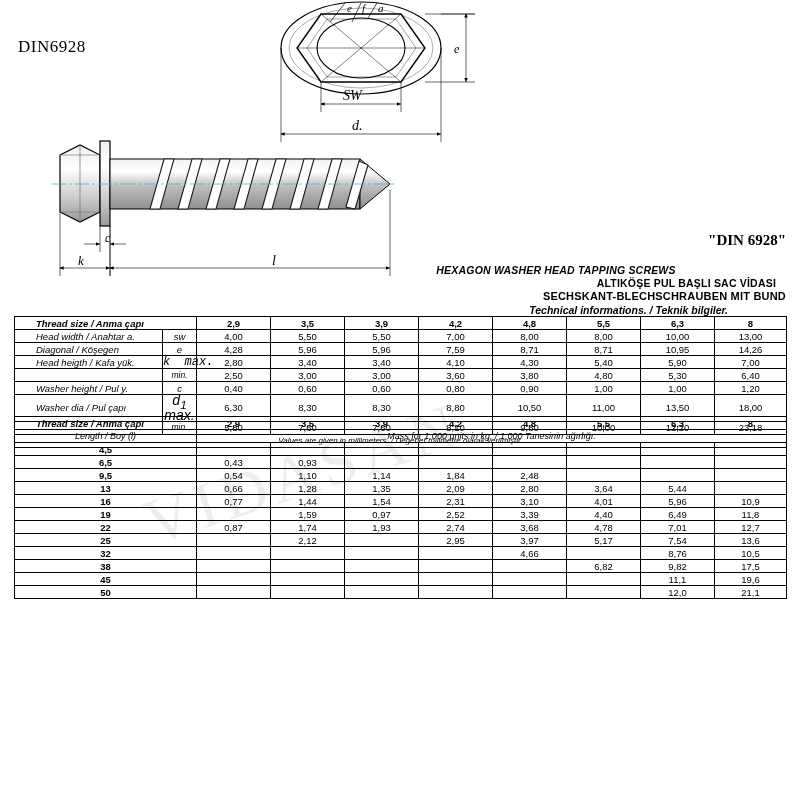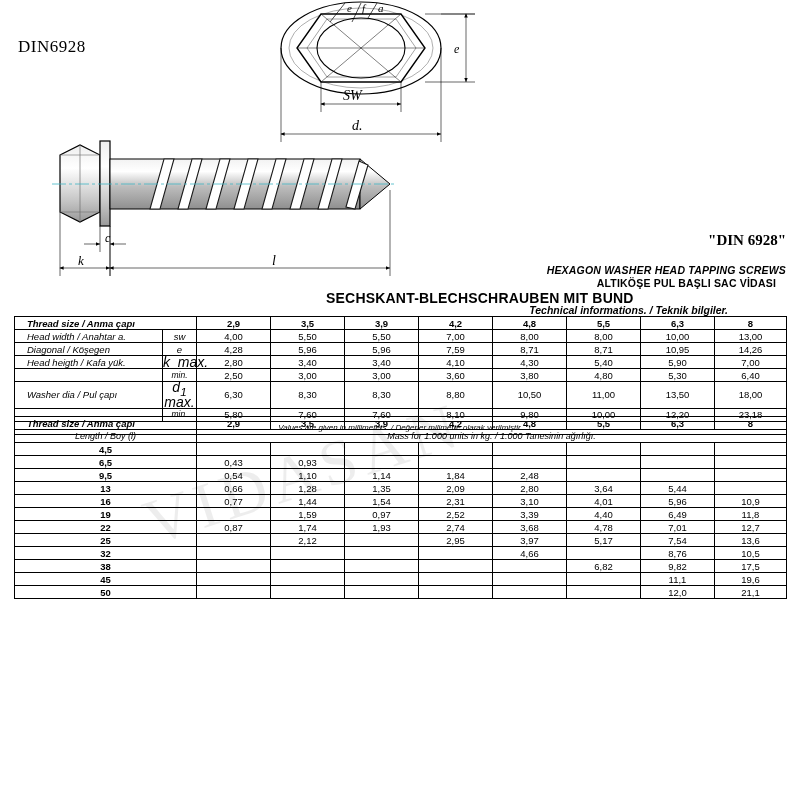--- a/index.html
+++ b/index.html
@@ -25,30 +25,30 @@
   .drawing svg{display:block;}
 
   
   .din-quote{
     position:absolute;right:14px;top:232px;
     font-family:"Liberation Serif", serif;
     font-weight:bold;font-size:15px;
     text-align:right;width:420px;
   }
   .cap-en{
-    position:absolute;right:14px;top:264px;width:460px;text-align:right;
+    position:absolute;right:14px;top:264px;width:460px;text-align:center;
     font-size:10.5px;font-style:italic;font-weight:bold;letter-spacing:.2px;
   }
   .cap-tr{
     position:absolute;right:24px;top:277px;width:460px;text-align:right;
     font-size:10.5px;font-weight:bold;letter-spacing:.2px;
   }
   .cap-de{
-    position:absolute;right:14px;top:290px;width:460px;text-align:left;
-    font-size:14px;font-weight:bold;letter-spacing:.2px;
+    position:absolute;right:14px;top:290px;width:460px;text-align:right;
+    font-size:11px;font-weight:bold;letter-spacing:.2px;
   }
 
   
   .tech-head{
     position:absolute;left:0;top:304px;width:728px;text-align:right;
     font-size:10.5px;font-style:italic;font-weight:bold;
   }
   table{
     border-collapse:collapse;
     font-size:9.5px;
@@ -57,21 +57,21 @@
   table td{
     border:1px solid #000;
     text-align:center;
     height:12px;
     padding:0;
     line-height:11px;
   }
   .t1{position:absolute;left:14px;top:316px;width:772px;}
   .t2{position:absolute;left:14px;top:416px;width:772px;}
 
-  .lbl{text-align:left;padding-left:12px;font-style:italic;}
+  .lbl{text-align:left;padding-left:21px;font-style:italic;}
   .sym{font-style:italic;}
   .bold{font-weight:bold;}
   .note{
     font-size:8px;font-style:italic;text-align:center;
   }
   .rowhead td{font-weight:bold;}
   .mass-head{font-style:italic;font-size:9px;}
 
   
   .wm{
@@ -265,41 +265,53 @@
           <td>5,96</td>
           <td>5,96</td>
           <td>7,59</td>
           <td>8,71</td>
           <td>8,71</td>
           <td>10,95</td>
           <td>14,26</td>
         </tr>
         <tr>
           <td class="lbl">Head heigth / Kafa yük.</td>
-          <td class="sym" style="font-size: 14px;"><span style="font-style:italic">k</span>&nbsp;&nbsp;max.</td>
+          <td class="sym" style="font-size: 12px; font-family: Liberation Mono, monospace;"><span style="font-style:italic">k</span>&nbsp;&nbsp;max.</td>
           <td>2,80</td>
           <td>3,40</td>
           <td>3,40</td>
           <td>4,10</td>
           <td>4,30</td>
           <td>5,40</td>
           <td>5,90</td>
           <td>7,00</td>
         </tr>
         <tr>
           <td class="lbl"></td>
           <td class="sym" style="font-size: 8.5px;">min.</td>
           <td>2,50</td>
           <td>3,00</td>
           <td>3,00</td>
           <td>3,60</td>
           <td>3,80</td>
           <td>4,80</td>
           <td>5,30</td>
           <td>6,40</td>
+        </tr>
+        <tr>
+          <td class="lbl">Washer height / Pul y.</td>
+          <td class="sym">c</td>
+          <td>0,40</td>
+          <td>0,60</td>
+          <td>0,60</td>
+          <td>0,80</td>
+          <td>0,90</td>
+          <td>1,00</td>
+          <td>1,00</td>
+          <td>1,20</td>
         </tr>
         <tr>
           <td class="lbl">Washer dia / Pul çapı</td>
           <td class="sym" style="font-size: 14px;"><span style="font-style:italic">d<sub>1</sub></span> max.</td>
           <td>6,30</td>
           <td>8,30</td>
           <td>8,30</td>
           <td>8,80</td>
           <td>10,50</td>
           <td>11,00</td>

